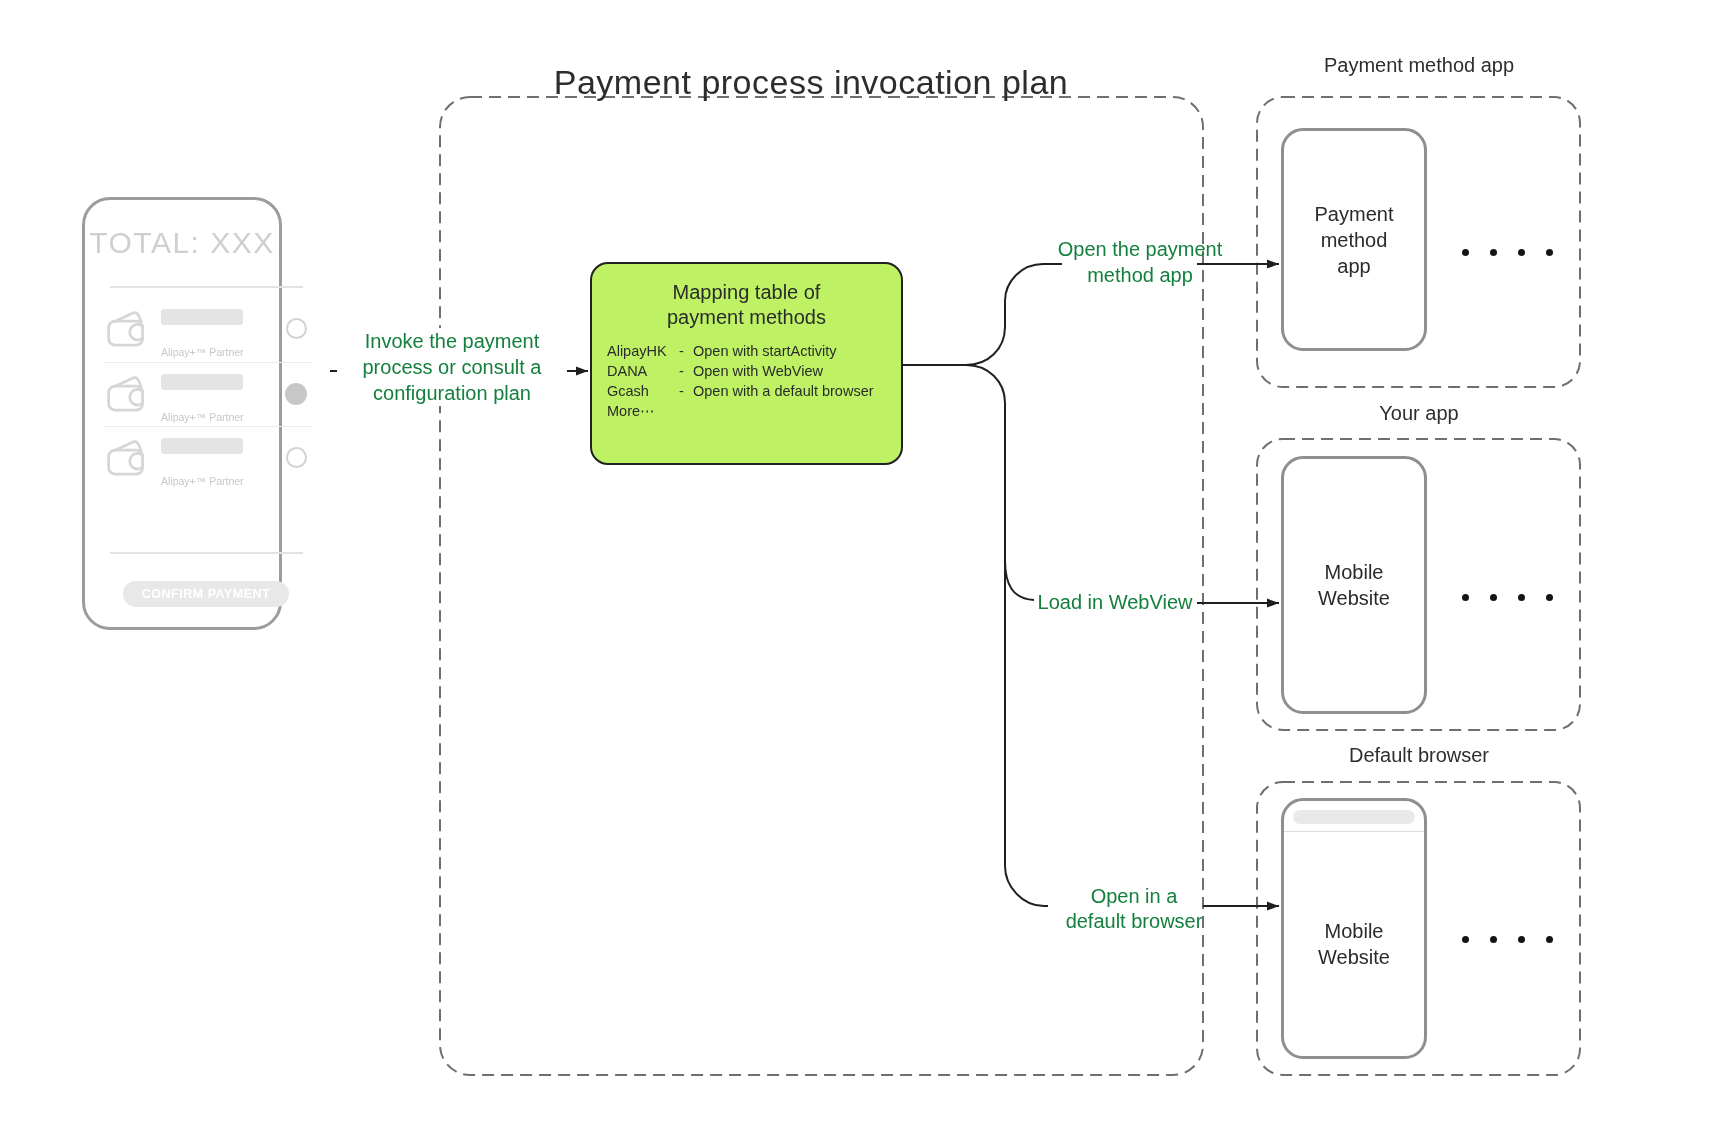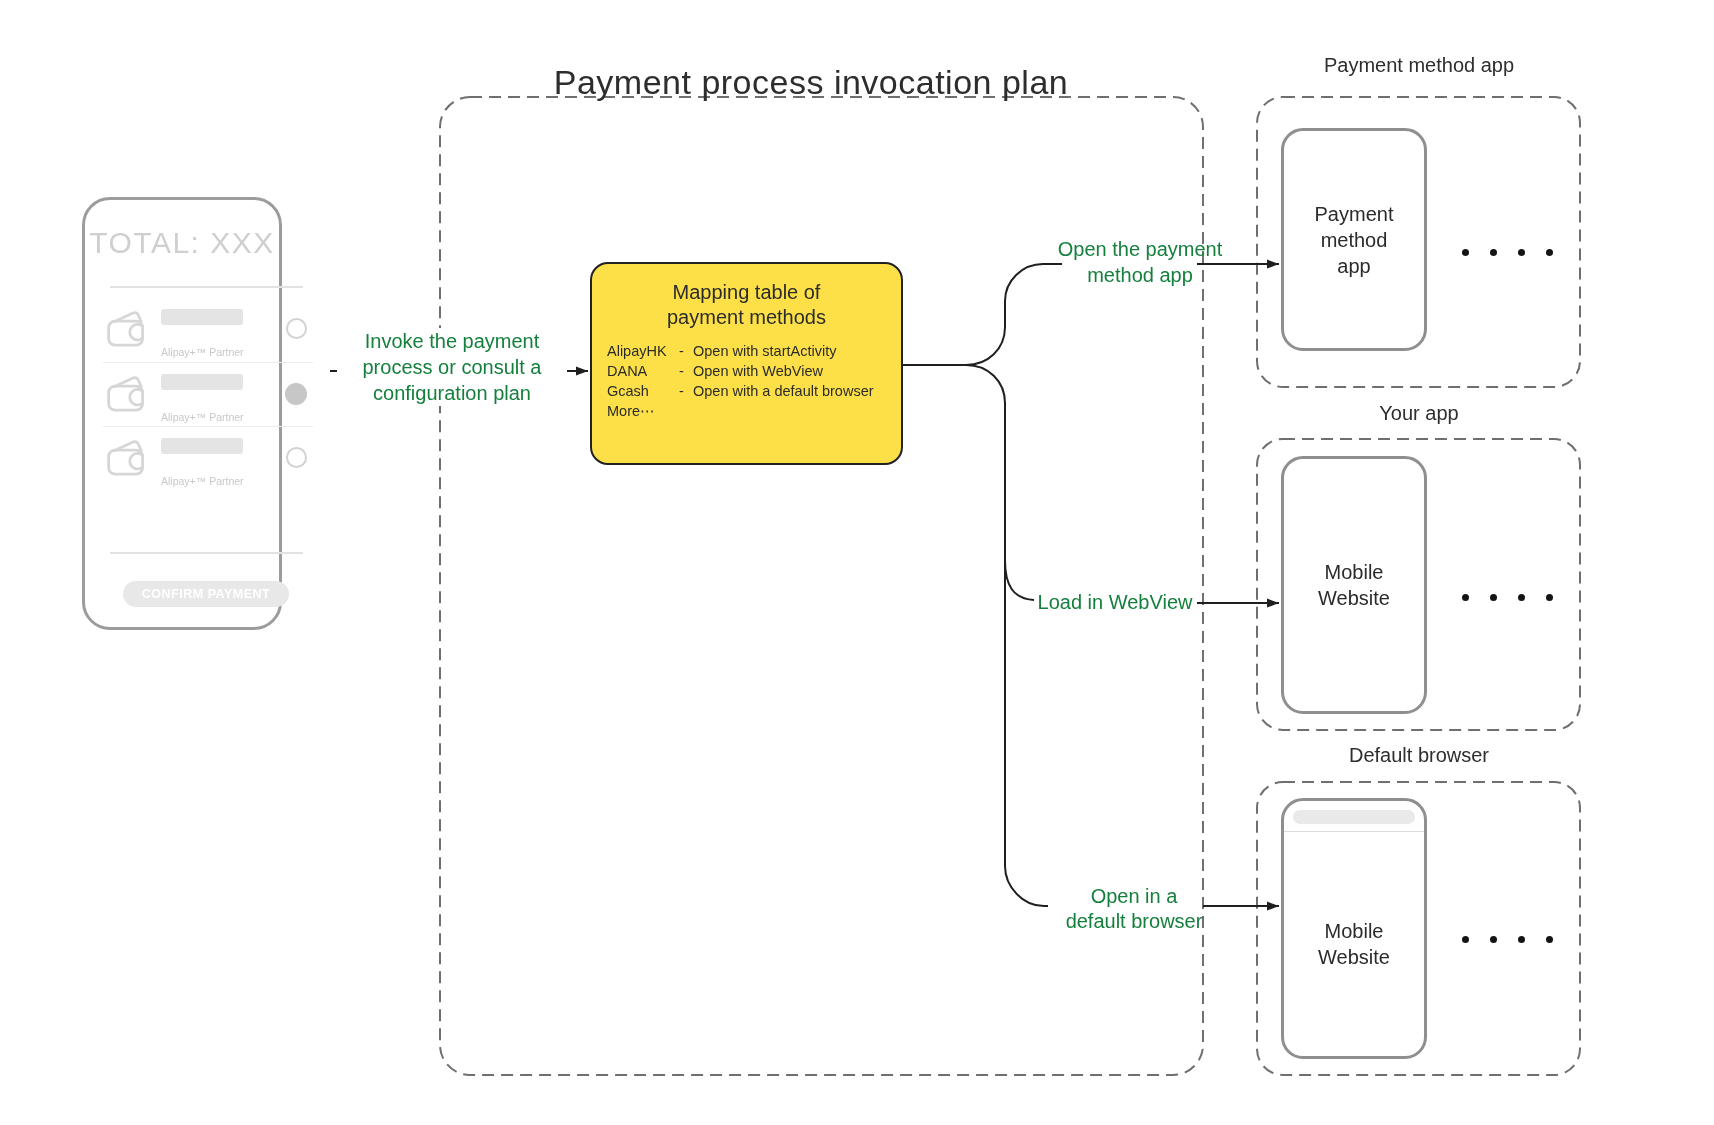--- a/index.html
+++ b/index.html
@@ -70,21 +70,21 @@
   
   .flow-label { text-align: center; font-size: 20px; line-height: 26px; color: #15803d; }
   .invoke-label { left: 337px; top: 328px; width: 230px; background: #ffffff; }
   .branch-open-app { left: 1040px; top: 236px; width: 200px; }
   .branch-webview  { left: 1030px; top: 590px; width: 170px; line-height: 24px; }
   .branch-default  { left: 1038px; top: 884px; width: 192px; line-height: 25px; }
 
   
   .mapping-box {
     left: 590px; top: 262px; width: 313px; height: 203px;
-    background: #fde047; border: 2px solid #222222; border-radius: 18px;
+    background: #bef264; border: 2px solid #222222; border-radius: 18px;
   }
   .mapping-title {
     margin-top: 16px; text-align: center;
     font-size: 20px; line-height: 25px; color: #2b2b2b;
   }
   .mapping-rows { margin: 11px 8px 2px 15px; font-size: 14.5px; line-height: 20px; color: #2b2b2b; }
   .mapping-row { white-space: nowrap; }
   .mapping-row .name { display: inline-block; width: 72px; }
   .mapping-row .sep  { display: inline-block; width: 14px; }
 

